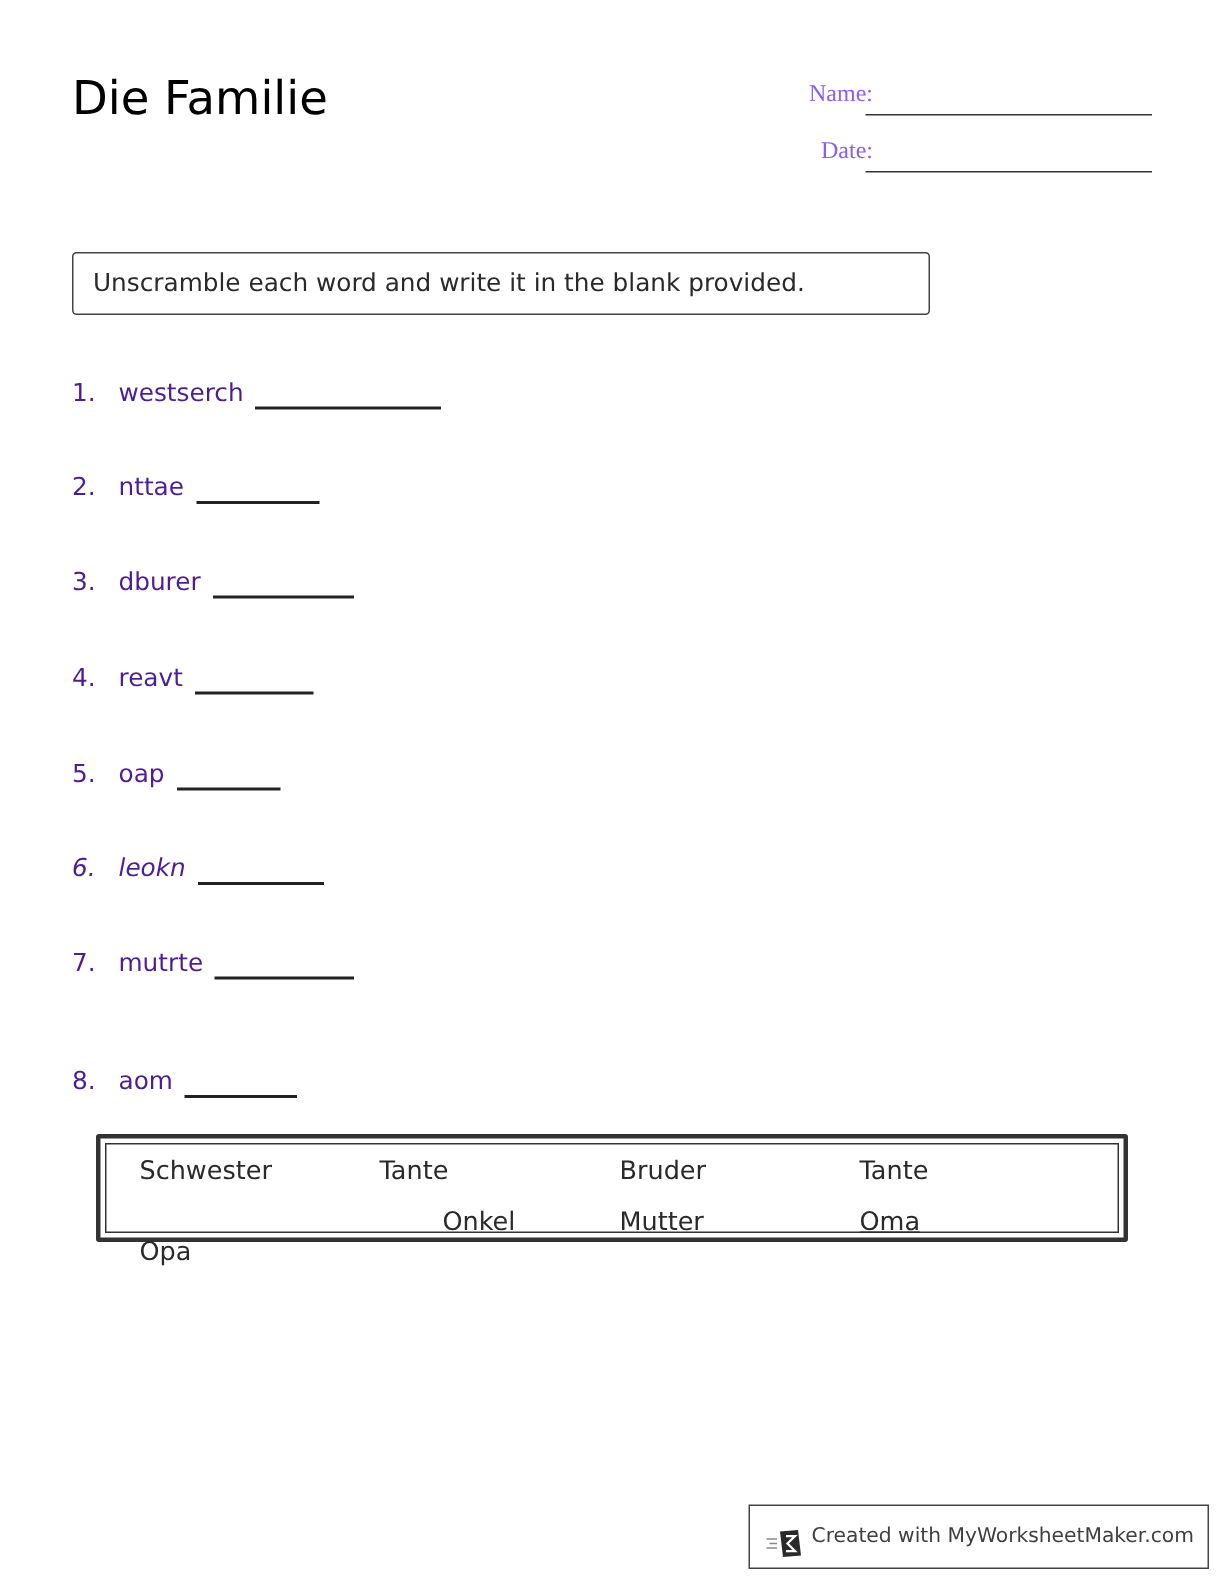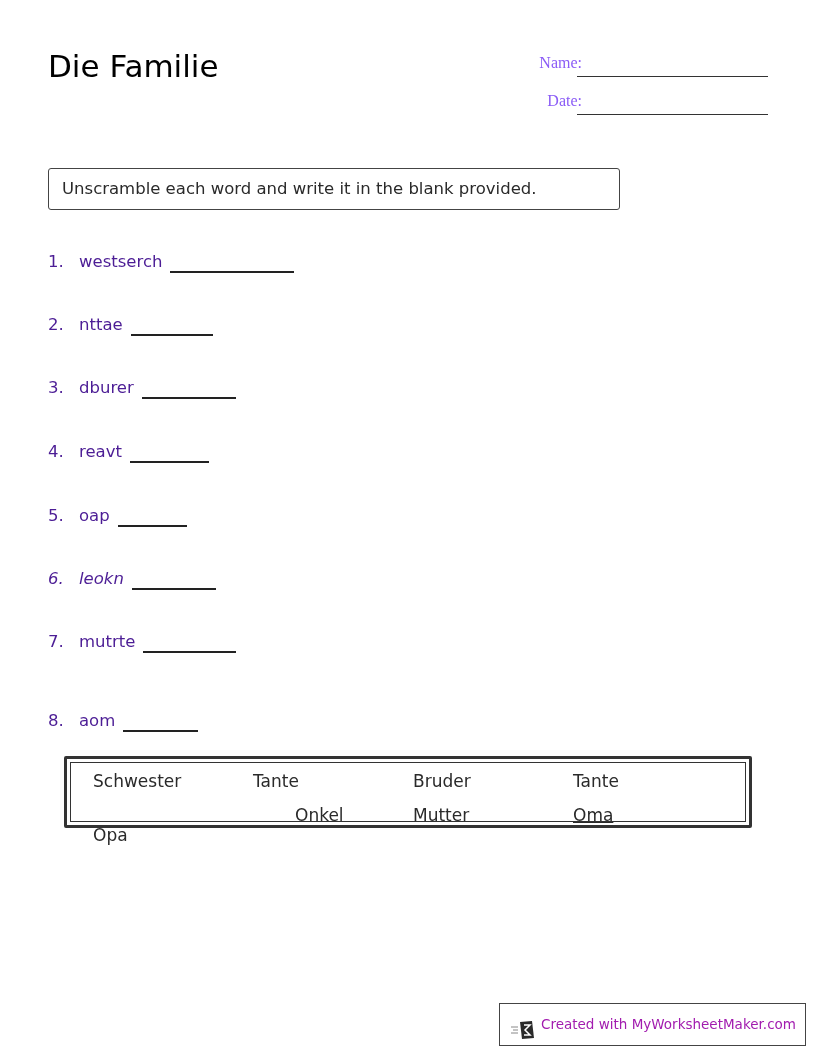--- a/index.html
+++ b/index.html
@@ -43,21 +43,21 @@
   .wordbank-inner {
     position: absolute; left: 3px; top: 3px; right: 3px; bottom: 3px;
     border: 1px solid #333;
   }
   .bank-word {
     position: absolute; font-size: 17px; color: #2a2a2a; white-space: nowrap;
   }
   .footer {
     position: absolute; left: 499px; top: 1003px; width: 307px; height: 43px;
     border: 1px solid #444; box-sizing: border-box;
-    font-size: 13.5px; color: #a21caf; line-height: 41px;
+    font-size: 13.5px; color: #404040; line-height: 41px;
   }
   .footer .logo {
     position: absolute; left: 10px; top: 11px; width: 26px; height: 20px;
   }
   .footer .text { position: absolute; left: 41px; top: 0; white-space: nowrap; }
 </style>
 </head>
 <body>
 
 <div class="title">Die Familie</div>

